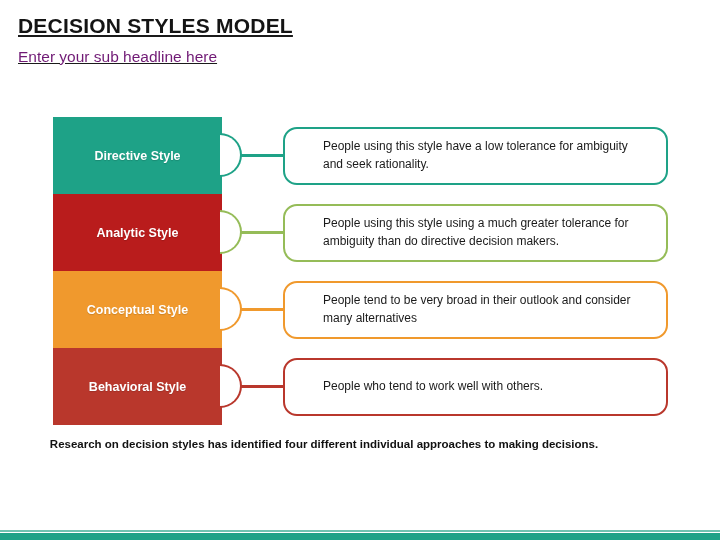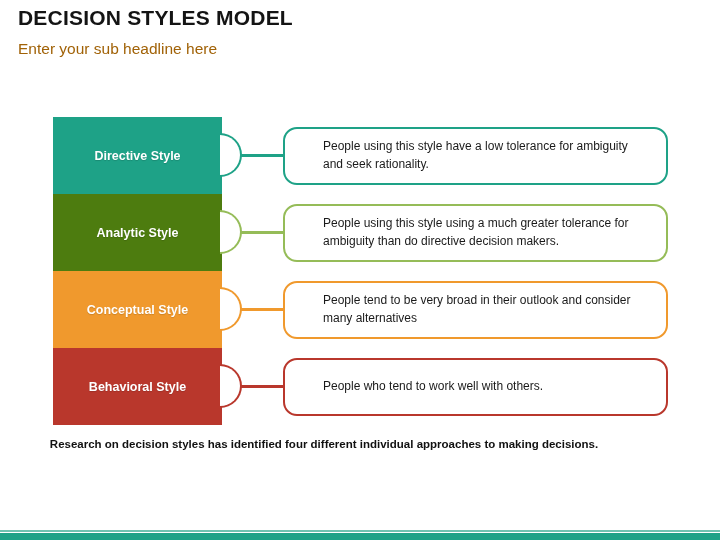--- a/index.html
+++ b/index.html
@@ -4,27 +4,27 @@
 <style>
   html, body { margin: 0; padding: 0; }
   body {
     width: 720px; height: 540px;
     position: relative;
     background: #ffffff;
     font-family: "Liberation Sans", sans-serif;
     overflow: hidden;
     color: #1a1a1a;
   }
-  .header { position: absolute; left: 18px; top: 6px; }
+  .header { position: absolute; left: 18px; top: 14px; text-decoration: underline; }
   .title {
     font-size: 21px; font-weight: 800; letter-spacing: 0.2px;
     color: #141414; margin: 0;
   }
   .subtitle {
-    font-size: 15.5px; font-weight: 400; color: #a16207;
+    font-size: 15.5px; font-weight: 400; color: #701a75;
     margin: 10px 0 0 0;
   }
   .rows { position: absolute; left: 0; top: 0; width: 720px; height: 540px; }
   .row { position: absolute; left: 0; width: 720px; height: 77px; padding-left: 28px; }
   .label-box {
     position: absolute; left: 53px; top: 0;
     width: 169px; height: 77px;
     display: flex; align-items: center; justify-content: center;
   }
   .label-box span {
@@ -77,21 +77,21 @@
     <div class="label-box" style="background: rgb(30, 162, 135);">
       <span>Directive Style</span>
     </div>
     <div class="notch" style="border-color: rgb(30, 162, 135);"></div>
     <div class="line" style="background: rgb(30, 162, 135);"></div>
     <div class="desc-box" style="border-color: rgb(30, 162, 135);">
       <p>People using this style have a low tolerance for ambiguity and seek rationality.</p>
     </div>
   </div>
     <div class="row" style="top: 194px;">
-    <div class="label-box" style="background: #4d7c0f;">
+    <div class="label-box" style="background: #b91c1c;">
       <span>Analytic Style</span>
     </div>
     <div class="notch" style="border-color: rgb(149, 188, 88);"></div>
     <div class="line" style="background: rgb(149, 188, 88);"></div>
     <div class="desc-box" style="border-color: rgb(149, 188, 88);">
       <p>People using this style using a much greater tolerance for ambiguity than do directive decision makers.</p>
     </div>
   </div>
     <div class="row" style="top: 348px;">
     <div class="label-box" style="background: rgb(185, 55, 44);">

